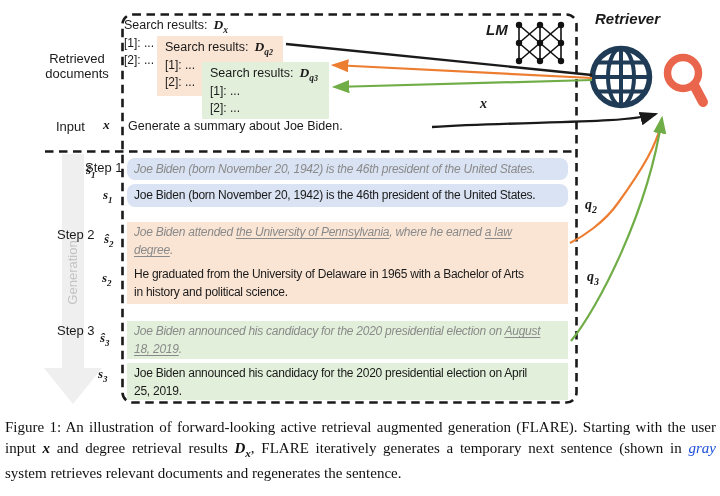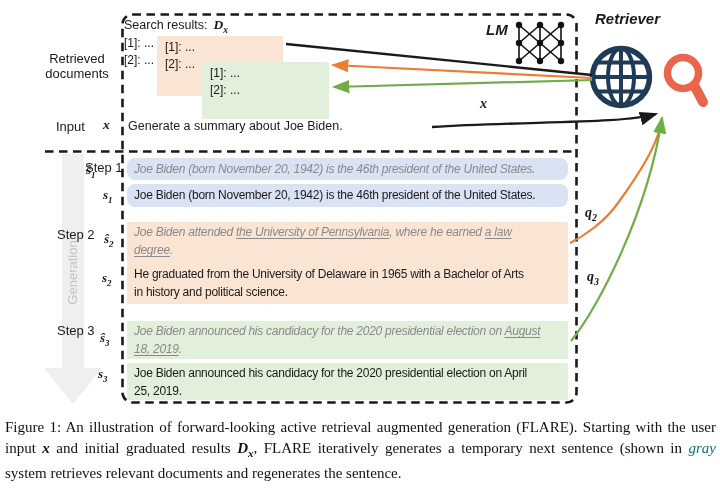--- a/index.html
+++ b/index.html
@@ -40,21 +40,21 @@
             color:#c4c4c4;font-size:13px;text-align:center;z-index:1;}
   
   .corner-label{font-size:15px;font-style:italic;font-weight:bold;}
   .qlab{font-family:"Liberation Serif",serif;font-style:italic;font-weight:bold;font-size:14px;}
   .qlab sub{font-size:10px;}
   
   #caption{left:5px;top:417px;width:711px;font-family:"Liberation Serif",serif;
            font-size:15px;line-height:20.6px;color:#111;}
   .cap-line{text-align:justify;text-align-last:justify;}
   .cap-line.last{text-align:justify;text-align-last:left;}
-  .seg-g{color:#0f766e;font-style:italic;}
+  .seg-g{color:#1d4ed8;font-style:italic;}
   .seg-m{font-family:"Liberation Serif",serif;font-style:italic;font-weight:bold;}
   .seg-msub{font-family:"Liberation Serif",serif;font-style:italic;font-weight:bold;
             vertical-align:sub;font-size:11px;}
 </style>
 </head>
 <body>
 
 <div id="stage">
 
   <div id="gen-band" class="abs"></div>
@@ -69,27 +69,33 @@
   <div class="abs z2" style="left:124px;top:17px;">
     <div class="sr-title">
       <span>Search results:</span><span class="mathD">D</span><sub><span>x</span></sub>
     </div>
     <div class="sr-item">[1]: ...</div>
     <div class="sr-item">[2]: ...</div>
   </div>
 
   <div class="abs srbox bg-peach" style="left:157px;top:36px;width:126px;height:60px;z-index:3;">
     <div class="inner">
+      <div class="sr-title">
+        <span>Search results:</span><span class="mathD">D</span><sub><span>q</span><span class="ss">2</span></sub>
+      </div>
       <div class="sr-item">[1]: ...</div>
       <div class="sr-item">[2]: ...</div>
     </div>
   </div>
 
   <div class="abs srbox bg-green" style="left:202px;top:62px;width:127px;height:57px;z-index:4;">
     <div class="inner">
+      <div class="sr-title">
+        <span>Search results:</span><span class="mathD">D</span><sub><span>q</span><span class="ss">3</span></sub>
+      </div>
       <div class="sr-item">[1]: ...</div>
       <div class="sr-item">[2]: ...</div>
     </div>
   </div>
 
   <div class="abs z2" style="left:128px;top:119px;font-size:12.5px;">Generate a summary about Joe Biden.</div>
 
   <div class="abs z2 mathvar" style="left:480px;top:96px;font-size:14px;">x</div>
 
   <div class="abs z2 corner-label" style="left:486px;top:21px;">LM</div>
@@ -118,21 +124,21 @@
   <div class="abs z2 step-label" style="left:57px;top:323px;">Step 3</div>
   <div class="abs z2 varlab" style="left:100px;top:330px;"><span>ŝ</span><sub>3</sub></div>
   <div class="abs z2 varlab" style="left:98px;top:366px;"><span>s</span><sub>3</sub></div>
   <div class="abs z2 row bg-green" style="top:321px;height:38px;">
     <div class="txt ghost"><span>Joe Biden announced his candidacy for the 2020 presidential election on </span><span class="seg-u">August</span><br><span class="seg-u">18, 2019</span><span>.</span></div>
   </div>
   <div class="abs z2 row bg-green" style="top:363px;height:37px;">
     <div class="txt"><span>Joe Biden announced his candidacy for the 2020 presidential election on April</span><br><span>25, 2019.</span></div>
   </div>
 
-  <div class="abs z2 qlab" style="left:585px;top:205px;"><span>q</span><sub>2</sub></div>
+  <div class="abs z2 qlab" style="left:585px;top:197px;"><span>q</span><sub>2</sub></div>
   <div class="abs z2 qlab" style="left:587px;top:269px;"><span>q</span><sub>3</sub></div>
 
   <svg id="arrow-layer" width="720" height="496" viewBox="0 0 720 496">
     <defs>
       <marker id="ah-black" markerWidth="9" markerHeight="8" refX="7" refY="3.5" orient="auto">
         <path d="M0,0.5 L8,3.5 L0,6.5 Z" fill="#1a1a1a"></path>
       </marker>
       <marker id="ah-orange" markerWidth="9" markerHeight="8" refX="7" refY="3.5" orient="auto">
         <path d="M0,0.5 L8,3.5 L0,6.5 Z" fill="#ed7d31"></path>
       </marker>
@@ -190,17 +196,17 @@
 
     <path d="M 432,127 C 530,121 622,124 656,114" fill="none" stroke="#1a1a1a" stroke-width="2.3" marker-end="url(#ah-black)"></path>
 
     <path d="M 570,243 C 582,237 604,223 618,203 C 644,167 656,145 661,125" fill="none" stroke="#ed7d31" stroke-width="2.2"></path>
 
     <path d="M 571,341 C 598,308 648,212 662,118" fill="none" stroke="#70ad47" stroke-width="2.2" marker-end="url(#ah-green)"></path>
   </svg>
 
   <div id="caption" class="abs z2">
     <div class="cap-line"><span>Figure 1: An illustration of forward-looking active retrieval augmented generation (FLARE). Starting with the user</span></div>
-    <div class="cap-line"><span>input </span><span class="seg-m">x</span><span> and initial graduated results </span><span class="seg-m">D</span><span class="seg-msub">x</span><span>, FLARE iteratively generates a temporary next sentence (shown in </span><span class="seg-g">gray</span></div>
+    <div class="cap-line"><span>input </span><span class="seg-m">x</span><span> and degree retrieval results </span><span class="seg-m">D</span><span class="seg-msub">x</span><span>, FLARE iteratively generates a temporary next sentence (shown in </span><span class="seg-g">gray</span></div>
     <div class="cap-line last"><span>system retrieves relevant documents and regenerates the sentence.</span></div>
   </div>
 
 </div>
 
 </body></html>

